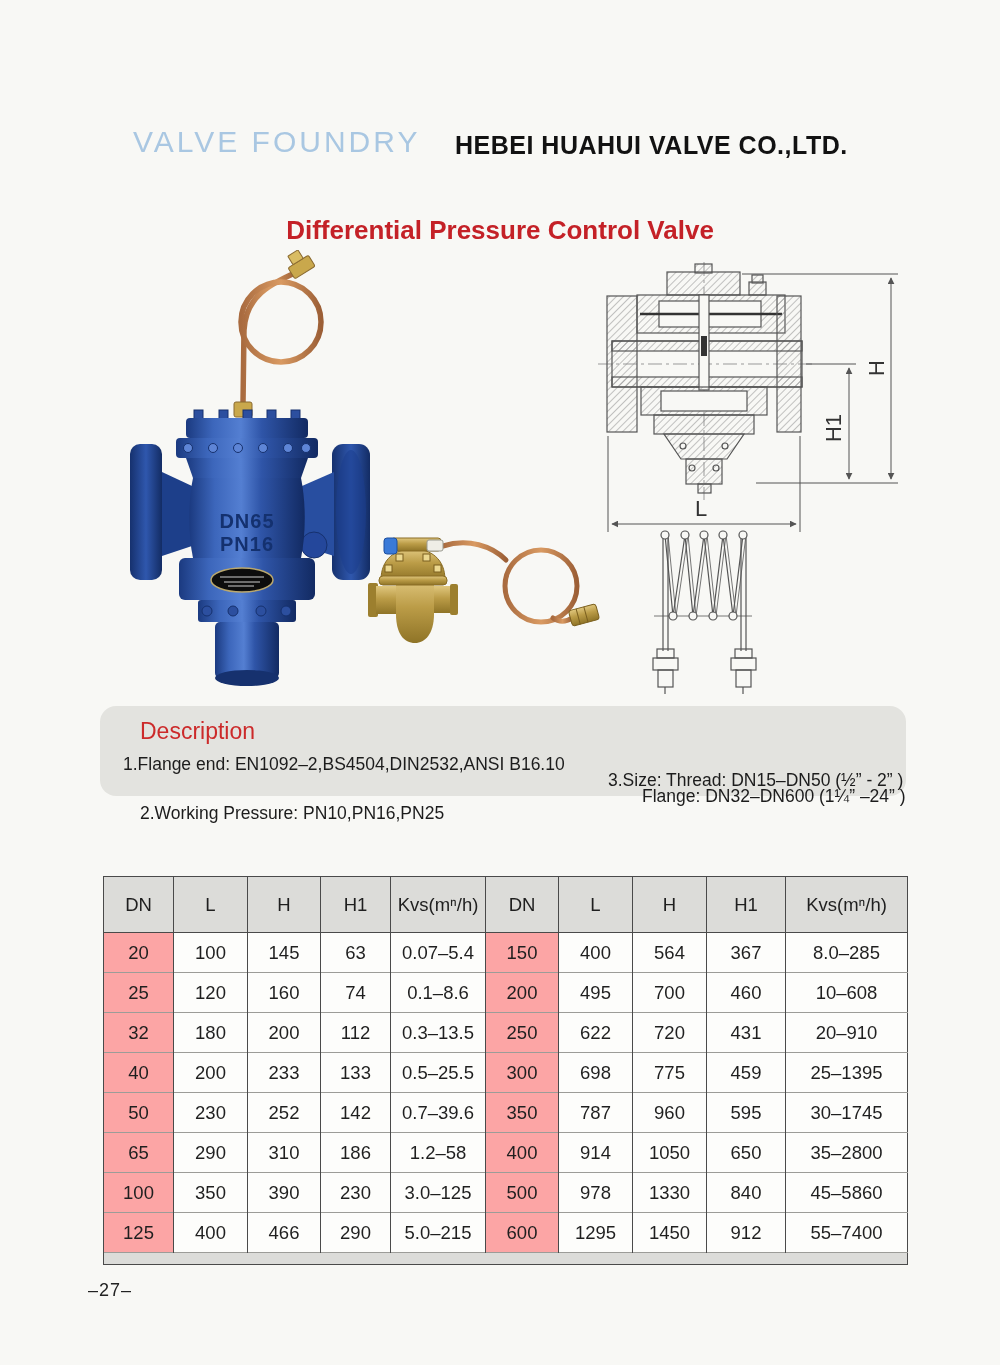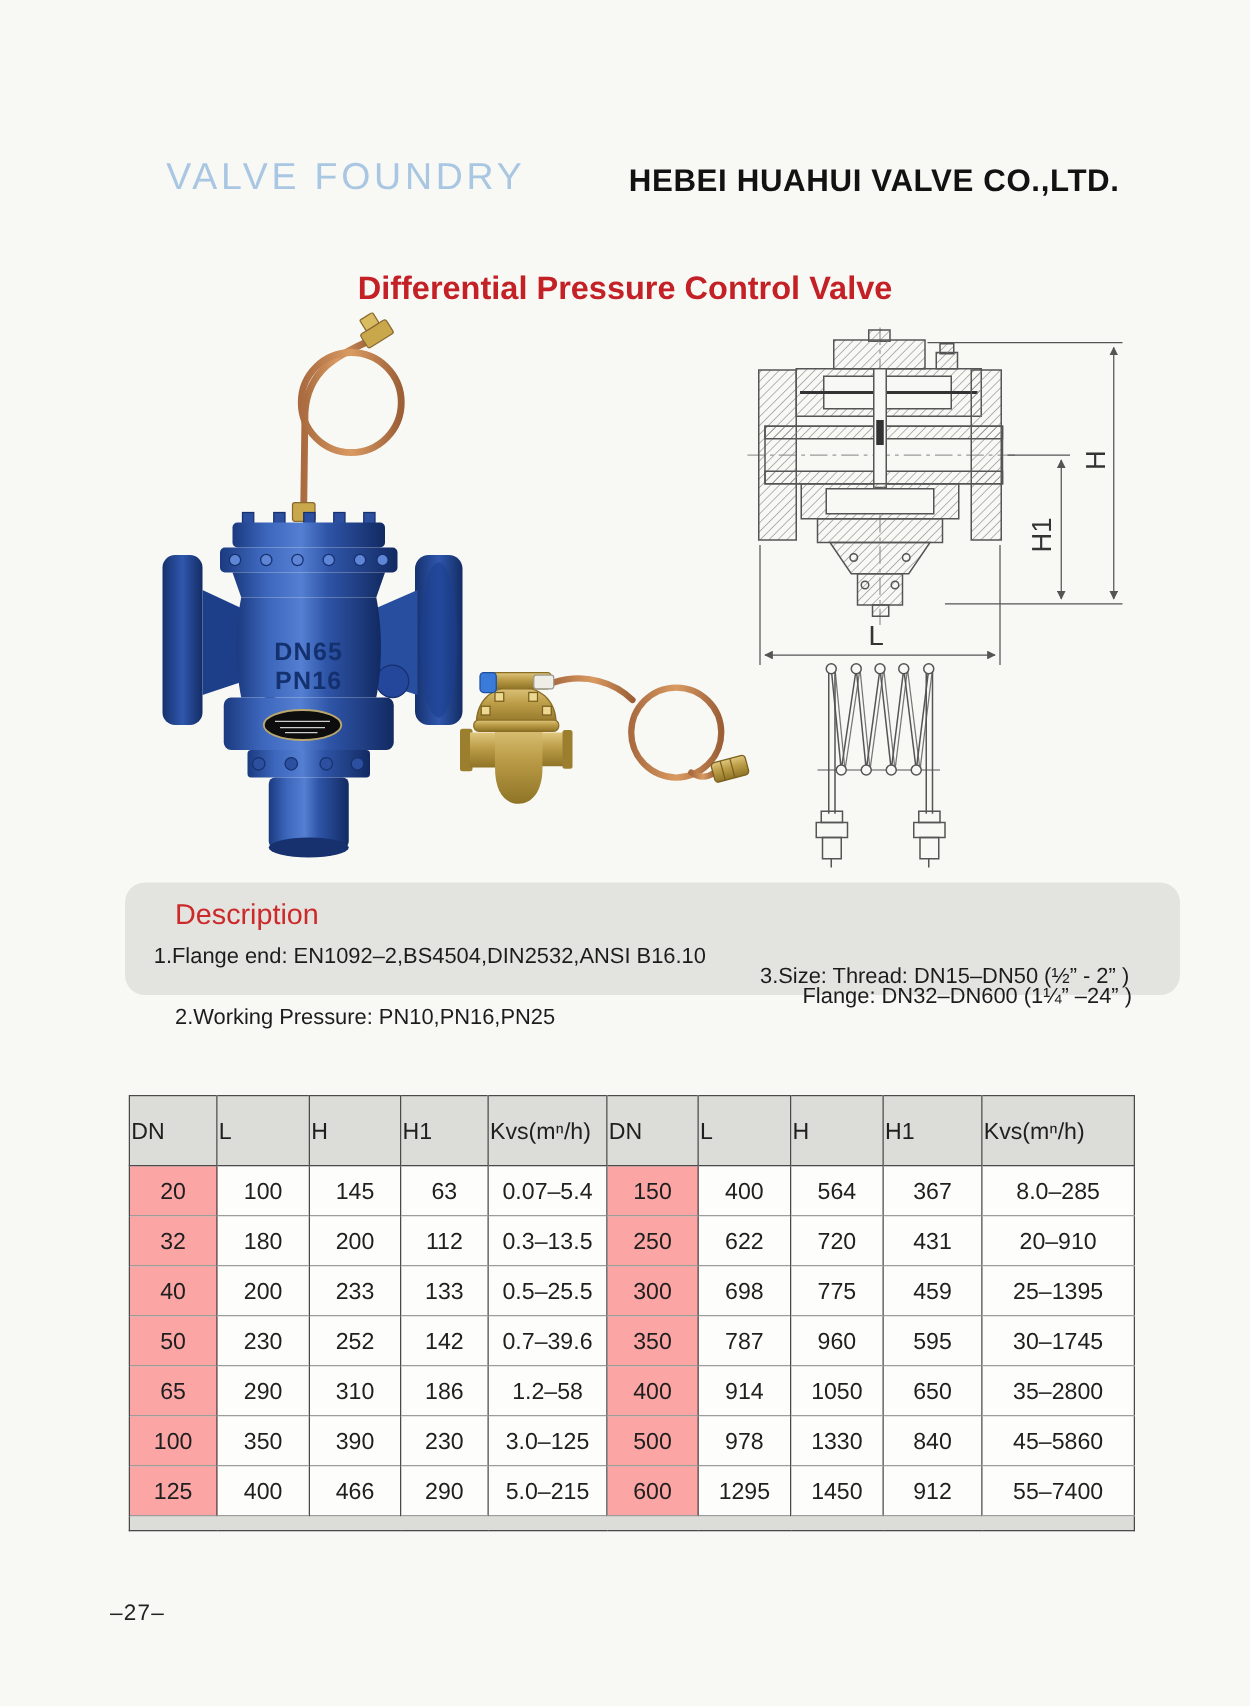--- a/index.html
+++ b/index.html
@@ -13,56 +13,56 @@
     position:absolute; left:90px; top:50px;
     font-size:68px; font-style:italic; font-weight:700;
     letter-spacing:2px; color:#a9c7e2; line-height:1;
   }
   .logo-sub {
     position:absolute; left:133px; top:127px;
     font-size:30px; letter-spacing:3px; color:#a9c7e2; line-height:1;
   }
   .company {
     position:absolute; left:455px; top:133px;
-    font-size:25px; font-weight:700; color:#121212; letter-spacing:0.5px; line-height:1;margin-left:48px;
+    font-size:25px; font-weight:700; color:#121212; letter-spacing:0.5px; line-height:1;
   }
   
   .title-line1, .title-line2 {
     position:absolute; left:0; width:1000px; text-align:center;
     font-weight:700; color:#c42127; line-height:1;
   }
   .title-line1 { top:189px; font-size:26px;margin-top:28px; }
   .title-line2 { top:221px; font-size:26px; }
   
   .figures { position:absolute; left:90px; top:250px; width:880px; height:460px; }
   .figures text { font-family:"Liberation Sans", sans-serif; }
   .marking { font-size:20px; font-weight:700; fill:#14316f; letter-spacing:1px; }
   .dim-label { font-size:22px; fill:#333; stroke:none; }
   
   .desc-panel {
     position:absolute; left:100px; top:706px; width:806px; height:90px;
-    background:#e3e3df; border-radius:16px;padding-left:38px;
+    background:#e3e3df; border-radius:16px;
   }
   .desc-heading { position:absolute; left:40px; top:14px; font-size:23px; color:#cc2a2a; line-height:1; }
   .desc-item { position:absolute; font-size:17.5px; color:#1c1c1c; line-height:1; white-space:nowrap; }
   .d1 { left:23px;  top:50px; }
   .d2 { left:23px;  top:82px; }
   .d3 { left:492px; top:50px; }
   .d4 { left:542px; top:82px; }
   
   .dim-table {
     position:absolute; left:103px; top:876px; width:804px;
     border-collapse:collapse; table-layout:fixed;
     background:#fdfdfb; font-size:18.5px; color:#1f1f1f;
     border:1px solid #4a4a4a;
   }
   .dim-table th {
     height:53px; background:#dcdcd9; font-weight:400;
     border-left:1px solid #4a4a4a; border-bottom:1px solid #4a4a4a;
-    text-align:left;
+    text-align:center;
   }
   .dim-table td {
     height:37px; text-align:center;
     border-left:1px solid #4a4a4a; border-top:1px solid #9c9c98;
   }
   .dim-table td.dn-col { background:#fca5a5; }
   .dim-table tfoot td { height:9px; background:#dcdcd9; border-left:none; border-top:1px solid #9c9c98; }
   
   .page-num { position:absolute; left:88px; top:1280px; font-size:18px; color:#222; letter-spacing:1px; }
 </style>
@@ -298,20 +298,32 @@
           <td>145</td>
           <td>63</td>
           <td>0.07–5.4</td>
           <td class="dn-col">150</td>
           <td>400</td>
           <td>564</td>
           <td>367</td>
           <td>8.0–285</td>
         </tr>
         <tr>
+          <td class="dn-col">25</td>
+          <td>120</td>
+          <td>160</td>
+          <td>74</td>
+          <td>0.1–8.6</td>
+          <td class="dn-col">200</td>
+          <td>495</td>
+          <td>700</td>
+          <td>460</td>
+          <td>10–608</td>
+        </tr>
+        <tr>
           <td class="dn-col">32</td>
           <td>180</td>
           <td>200</td>
           <td>112</td>
           <td>0.3–13.5</td>
           <td class="dn-col">250</td>
           <td>622</td>
           <td>720</td>
           <td>431</td>
           <td>20–910</td>

